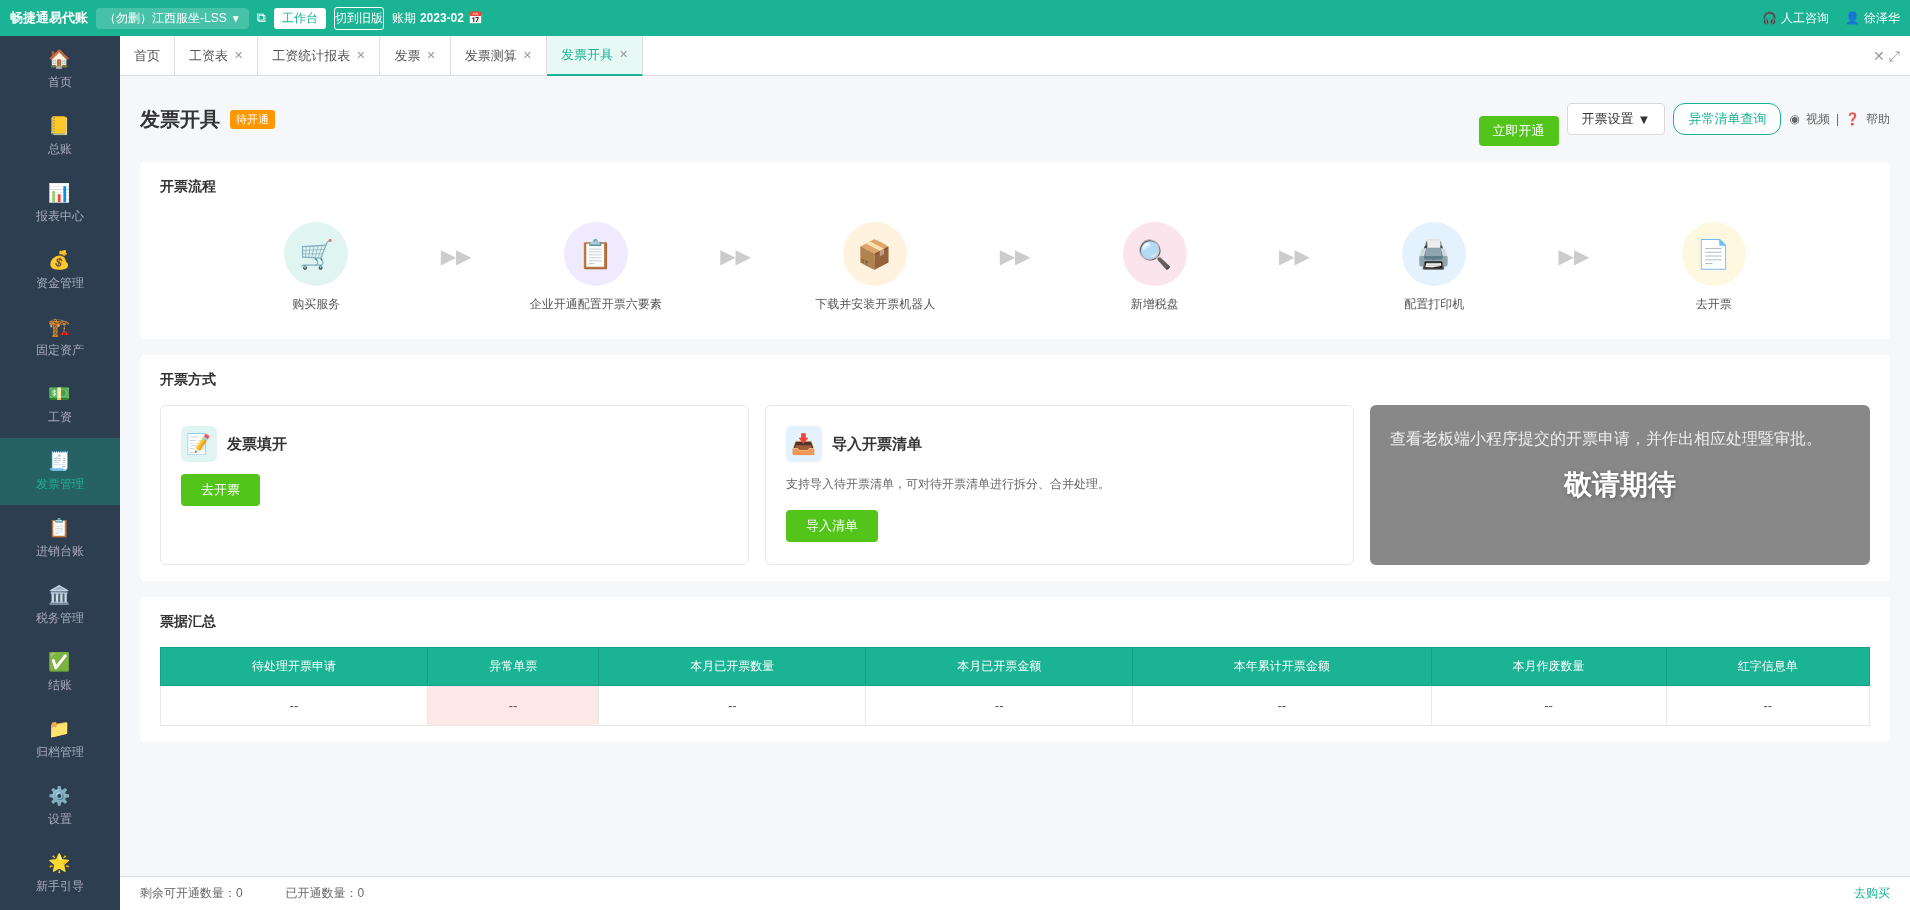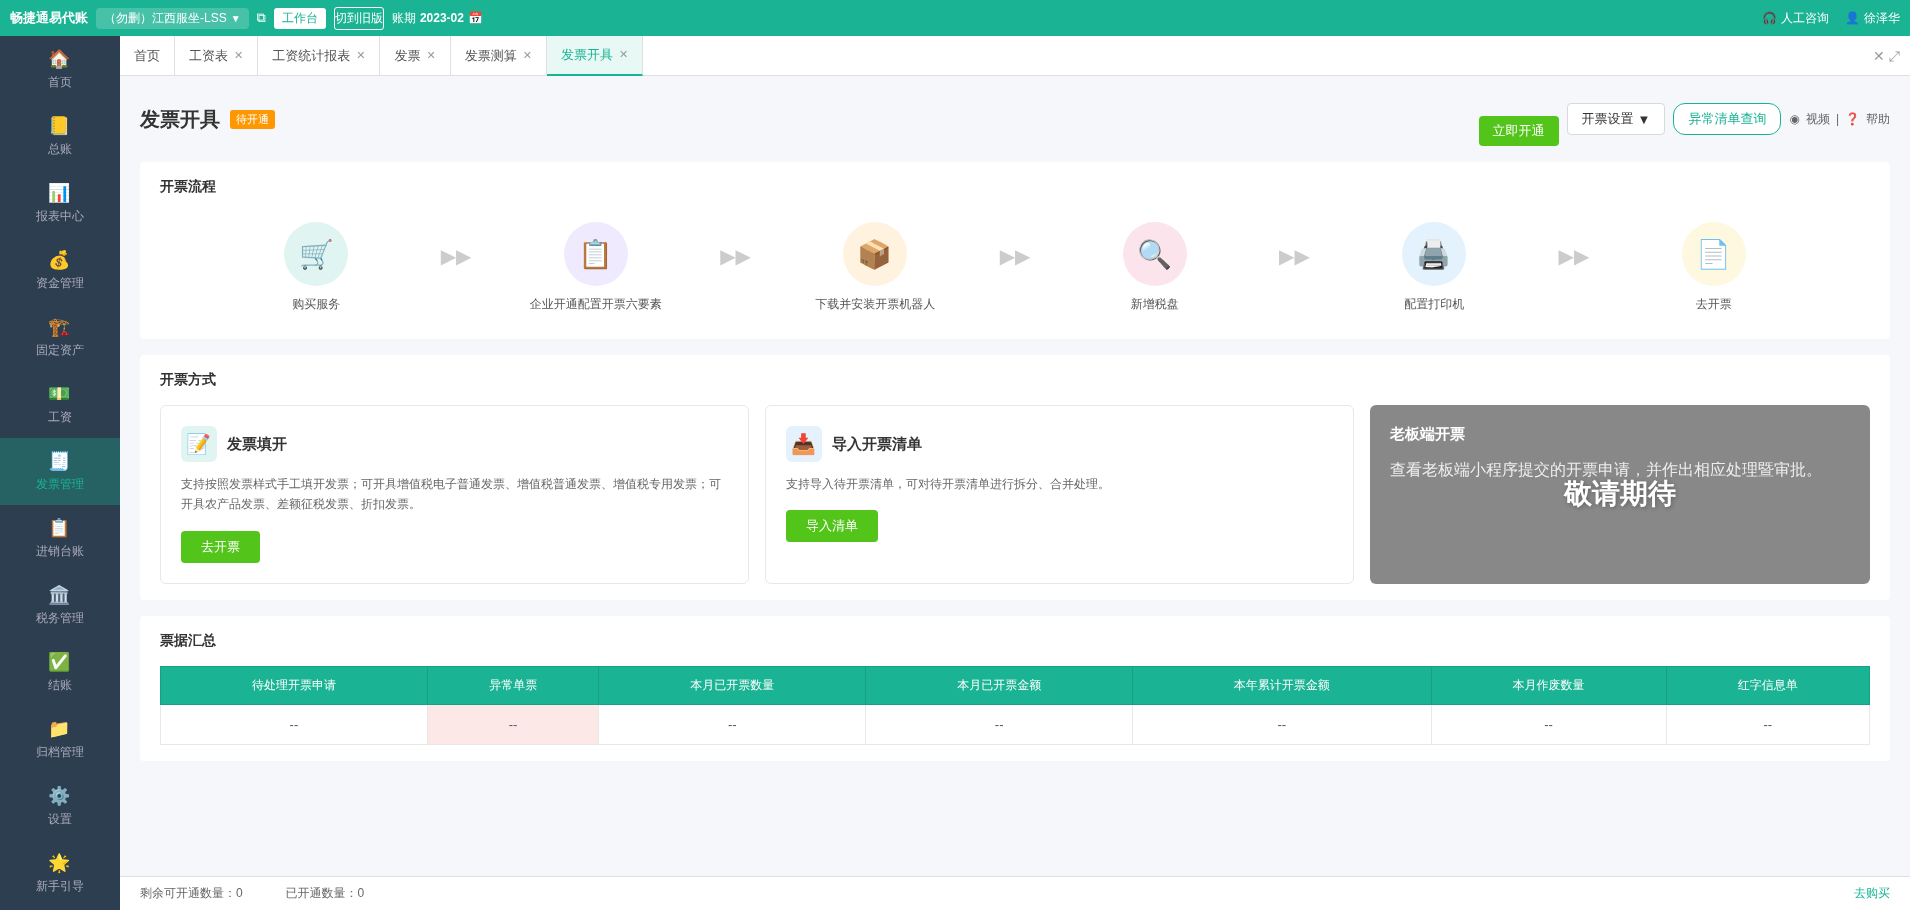--- a/index.html
+++ b/index.html
@@ -534,35 +534,33 @@
 
       <div class="section">
         <div class="section-title">开票方式</div>
         <div class="method-cards">
 
           <div class="method-card">
             <div class="method-card-title">
               <div class="icon" style="background:#e0f5f1;border-radius:6px;width:36px;height:36px;display:flex;align-items:center;justify-content:center;font-size:20px;">📝</div>
               <span>发票填开</span>
             </div>
-            <div class="method-card-desc">支持按照发票样式手工填开发票；可开具增值税电子普通发票、增值税普通发票、增值税专用发票；可开具农产品发票、差额征税发票、折扣发票。</div>
             <button class="method-card-btn">去开票</button>
           </div>
 
           <div class="method-card">
             <div class="method-card-title">
               <div class="icon" style="background:#e3f2fd;border-radius:6px;width:36px;height:36px;display:flex;align-items:center;justify-content:center;font-size:20px;">📥</div>
               <span>导入开票清单</span>
             </div>
             <div class="method-card-desc">支持导入待开票清单，可对待开票清单进行拆分、合并处理。</div>
             <button class="method-card-btn">导入清单</button>
           </div>
 
           <div class="method-card-gray">
-            <div class="method-card-gray-title">老板端开票</div>
             <div class="method-card-gray-desc">查看老板端小程序提交的开票申请，并作出相应处理暨审批。</div>
             <div class="coming-soon">敬请期待</div>
           </div>
 
         </div>
       </div>
 
       <div class="section">
         <div class="section-title">票据汇总</div>
         <table class="summary-table">

